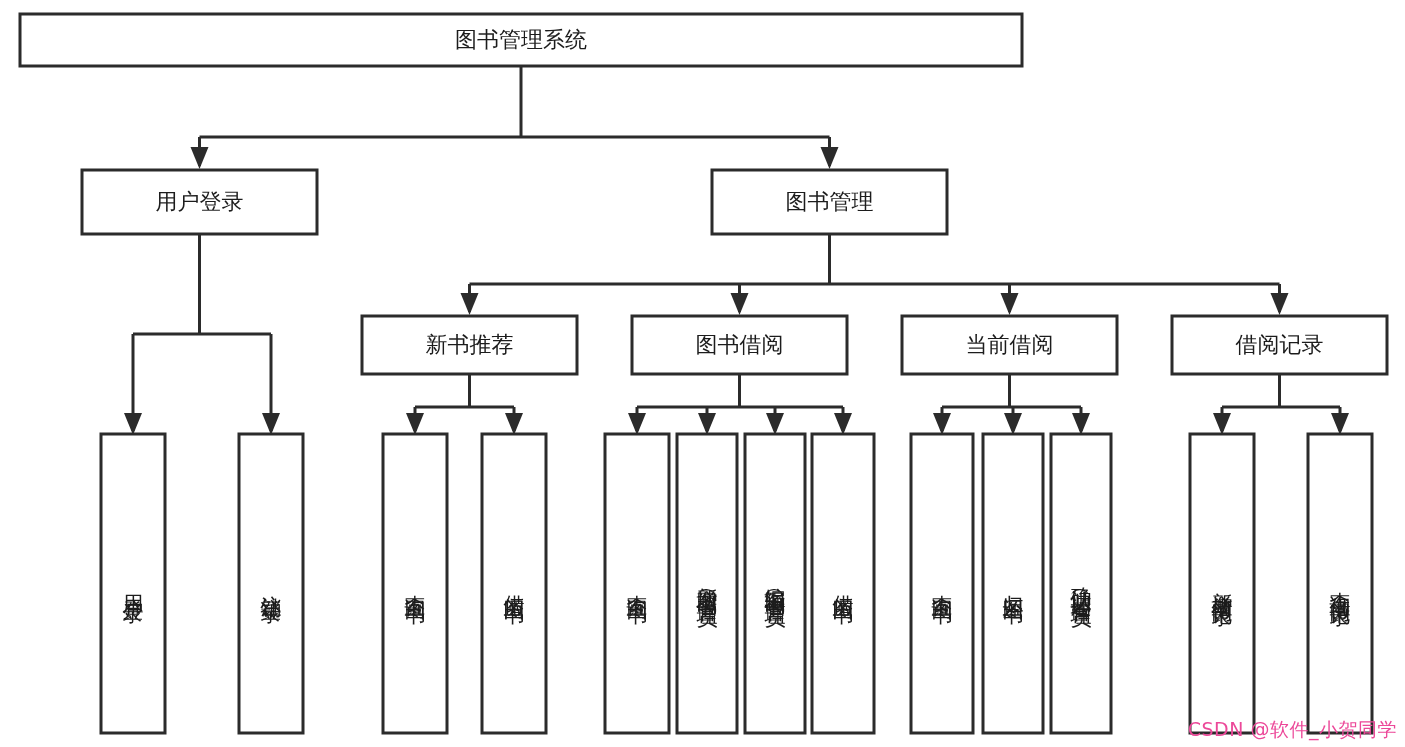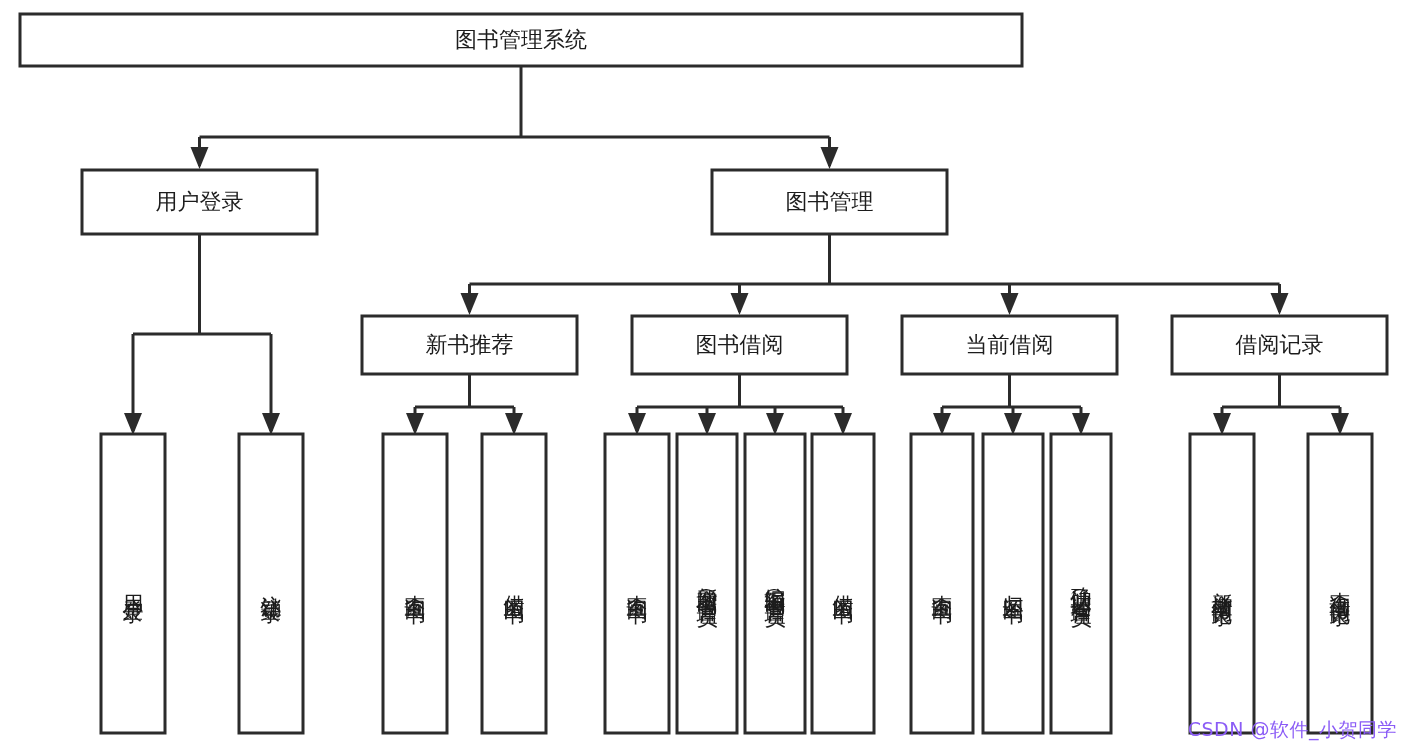--- a/index.html
+++ b/index.html
@@ -63,21 +63,21 @@
     text-align: center;
     white-space: nowrap;
     pointer-events: none;
   }
   .watermark {
     position: absolute;
     right: 8px;
     bottom: 4px;
     font-family: "DejaVu Sans", "Liberation Sans", sans-serif;
     font-size: 19px;
-    color: #8b5cf6;
+    color: #ec4899;
     letter-spacing: 0.5px;
     white-space: nowrap;
   }
 </style>
 </head>
 <body>
 
 <div id="diagram-root">
 
   <svg id="tree-svg" viewBox="0 0 1405 747">

